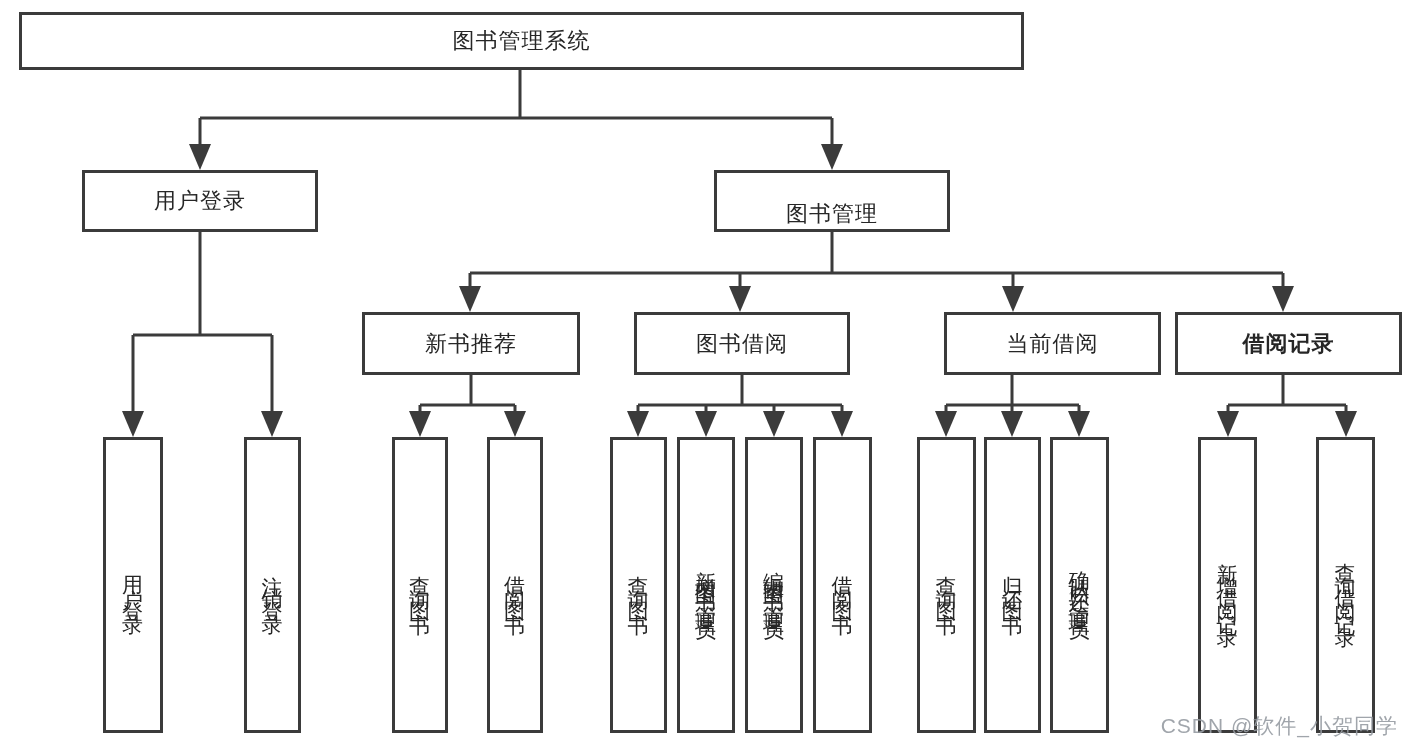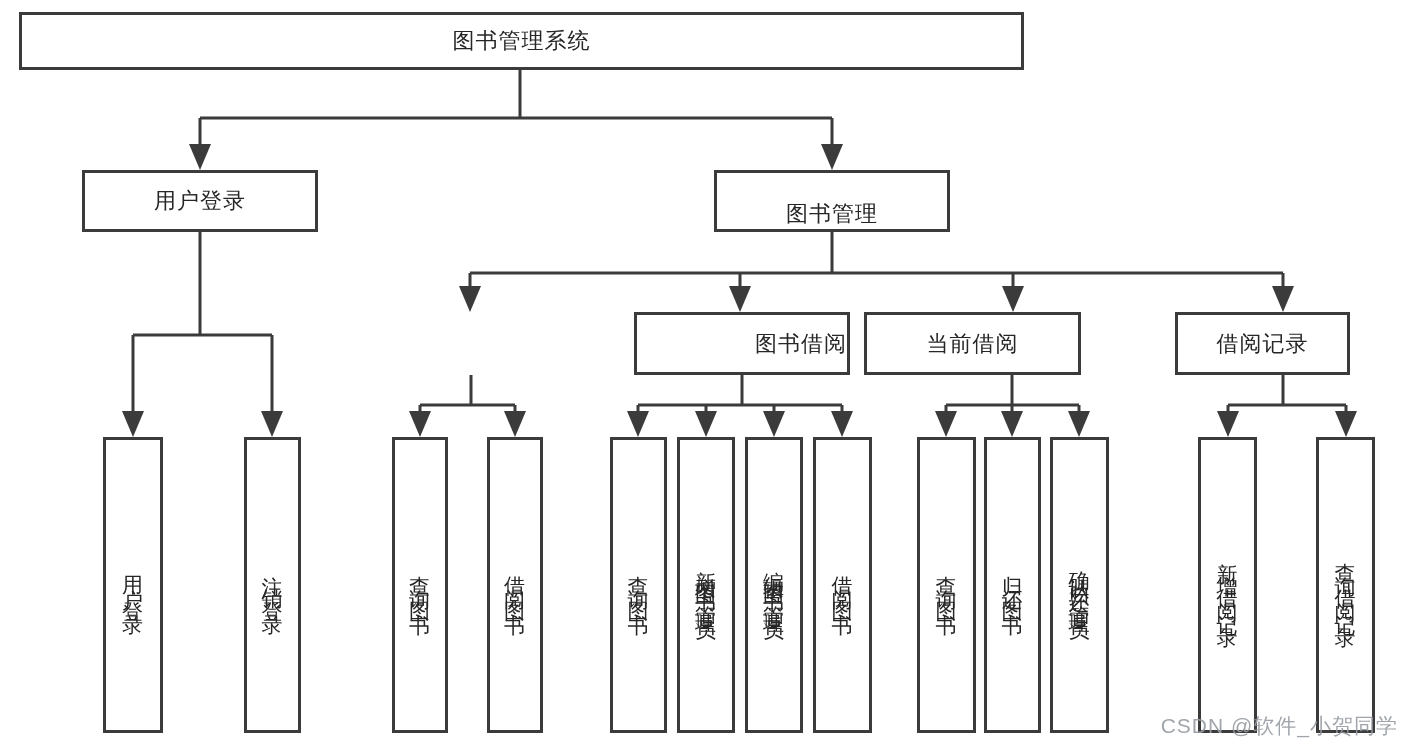--- a/index.html
+++ b/index.html
@@ -79,27 +79,30 @@
     <span class="hlabel">图书管理系统</span>
   </div>
 
   <div class="nbox" style="left:82px; top:170px; width:236px; height:62px;">
     <span class="hlabel">用户登录</span>
   </div>
   <div class="nbox" style="left:714px; top:170px; width:236px; height:62px;align-items:flex-end;">
     <span class="hlabel">图书管理</span>
   </div>
 
-  <div class="nbox" style="left:634px; top:312px; width:216px; height:63px;justify-content:flex-end;">
+  <div class="nbox" style="left:362px; top:312px; width:218px; height:63px;">
+    <span class="hlabel">新书推荐</span>
+  </div>
+  <div class="nbox" style="left:634px; top:312px; width:216px; height:63px;">
     <span class="hlabel">图书借阅</span>
   </div>
-  <div class="nbox" style="left:864px; top:312px; width:217px; height:63px;">
+  <div class="nbox" style="left:944px; top:312px; width:217px; height:63px;">
     <span class="hlabel">当前借阅</span>
   </div>
-  <div class="nbox" style="left:1175px; top:312px; width:175px; height:63px;">
+  <div class="nbox" style="left:1175px; top:312px; width:227px; height:63px;font-weight:bold;">
     <span class="hlabel">借阅记录</span>
   </div>
 
   <div class="nbox" style="left:103px; top:437px; width:60px; height:296px;">
     <span class="vtext">用户登录</span>
   </div>
   <div class="nbox" style="left:244px; top:437px; width:57px; height:296px;">
     <span class="vtext">注销登录</span>
   </div>
 

